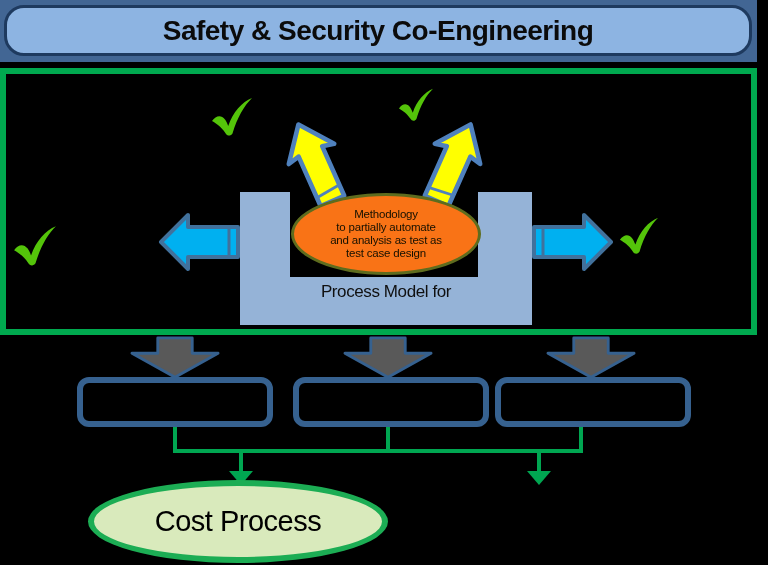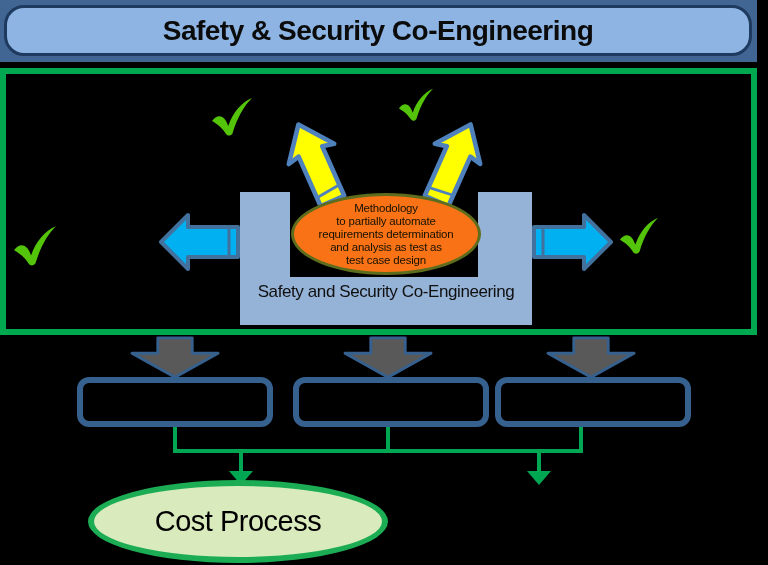--- a/index.html
+++ b/index.html
@@ -104,41 +104,40 @@
       <use href="#swoosh"></use>
     </svg>
   <svg class="abs" style="left:618px;top:215px" width="42" height="42">
       <use href="#swoosh"></use>
     </svg>
 
   <div class="abs blue-shape" style="left:240px;top:192px;width:50px;height:86px"></div>
   <div class="abs blue-shape" style="left:478px;top:192px;width:54px;height:86px"></div>
   <div class="abs blue-shape" style="left:240px;top:277px;width:292px;height:48px"></div>
   <div class="abs process-label">
-    <div>Safety and Security Co-Engineering</div>
+    <div>Process Model for</div>
   </div>
 
   <svg class="abs" style="left:287px;top:118px;transform:rotate(-24deg)" width="58" height="92">
       <use href="#arrow-up"></use>
     </svg>
   <svg class="abs" style="left:424px;top:118px;transform:rotate(24deg)" width="58" height="92">
       <use href="#arrow-up"></use>
     </svg>
 
   <svg class="abs" style="left:158px;top:211px" width="84" height="62">
       <use href="#arrow-left"></use>
     </svg>
   <svg class="abs" style="left:530px;top:211px;transform:scaleX(-1)" width="84" height="62">
       <use href="#arrow-left"></use>
     </svg>
 
   <div class="abs meth-ellipse">
     <div>Methodology</div>
     <div>to partially automate</div>
-    <div>requirements determination</div>
     <div>and analysis as test as</div>
     <div>test case design</div>
   </div>
 
   <svg class="abs" style="left:127px;top:336px" width="96" height="44">
       <use href="#arrow-down"></use>
     </svg>
   <svg class="abs" style="left:340px;top:336px" width="96" height="44">
       <use href="#arrow-down"></use>
     </svg>

